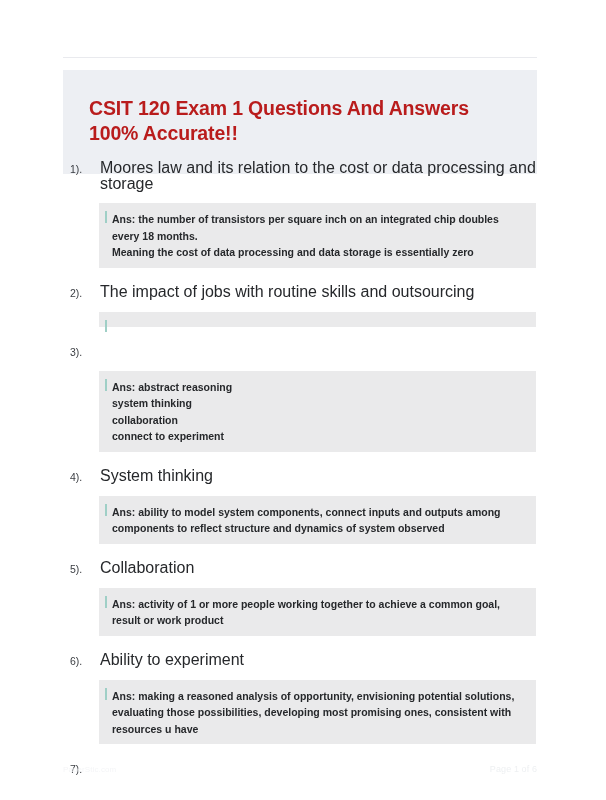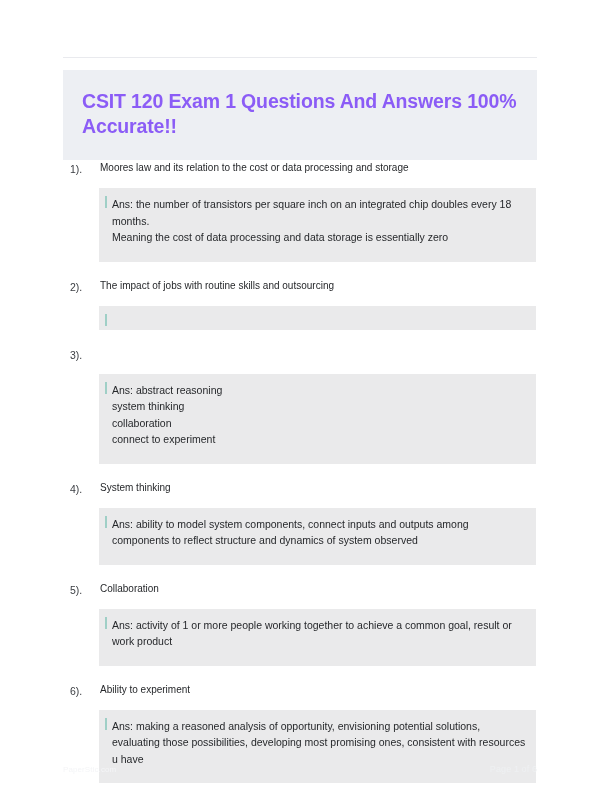--- a/index.html
+++ b/index.html
@@ -41,22 +41,22 @@
     width: 474px;
     box-sizing: border-box;
     background: #edeff3;
     padding: 14px 14px 16px 14px;
   }
   .title-text {
     font-size: 19.5px;
     line-height: 1.28;
     font-weight: 700;
     letter-spacing: -0.15px;
-    color: #8b5cf6;
-    margin: 5px;
+    color: #b91c1c;
+    margin: 12px;
   }
 
   
   .qa-list {
     position: absolute;
     left: 0;
     top: 160px;
     width: 606px;
   }
 
@@ -74,31 +74,32 @@
   .q-num {
     flex: 0 0 auto;
     width: 30px;
     font-size: 10.5px;
     line-height: 16px;
     color: #3a3d42;
     padding-top: 1px;
   }
   .q-text {
     flex: 1 1 auto;
-    font-size: 10px;
+    font-size: 16px;
     line-height: 16px;
     color: #26282b;
   }
 
   .ans-box {
     position: relative;
     margin: 11px 70px 0 99px;
     background: #eaeaeb;
     box-sizing: border-box;
-    padding: 8px 10px 16px 8px;
+    padding: 8px 10px 7px 8px;
+    font-weight: bold;
   }
   .ans-bar {
     position: absolute;
     left: 6px;
     top: 8px;
     width: 1.6px;
     height: 12px;
     background: #9fcfc6;
   }
   .ans-text {

